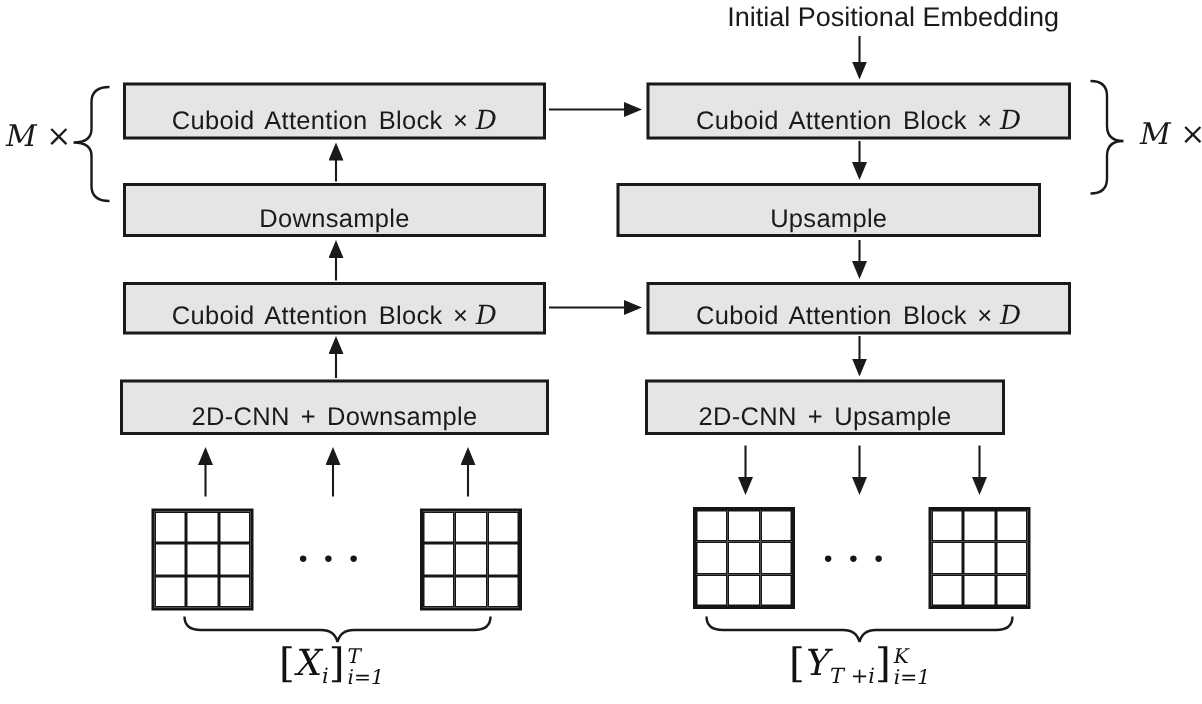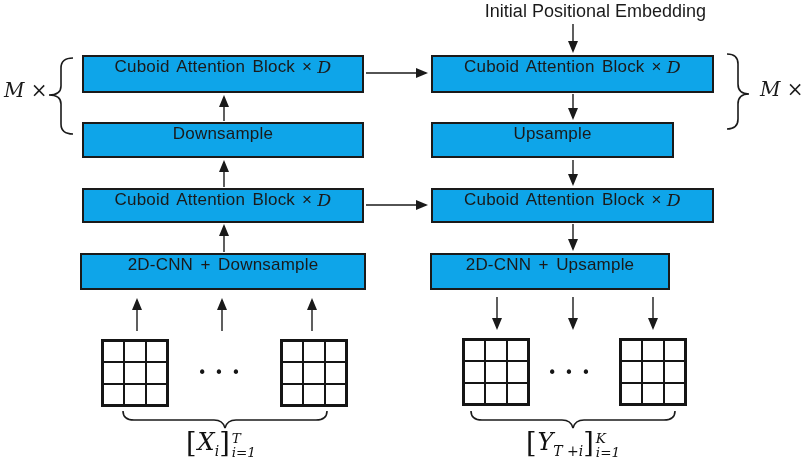--- a/index.html
+++ b/index.html
@@ -9,23 +9,23 @@
     height: 469px;
     background: #ffffff;
     font-family: "Liberation Sans", sans-serif;
     color: #1a1a1a;
     overflow: hidden;
   }
   .box {
     position: absolute;
     box-sizing: border-box;
     border: 2px solid #1a1a1a;
-    background: #0ea5e9;
+    background: #e5e5e5;
     display: flex;
-    align-items: flex-start;
+    align-items: flex-end;
     justify-content: center;
     font-size: 17px;
     letter-spacing: 0.2px;
     word-spacing: 2.5px;
     white-space: nowrap;
   }
   .box .times { margin: 0 5px 0 7px; }
   .box .depth {
     font-family: "DejaVu Serif", serif;
     font-style: italic;
@@ -164,21 +164,21 @@
   </div>
   <div class="box" style="left:80px; top:253px; width:286px; height:37px;">
     <span>2D-CNN + Downsample</span>
   </div>
 
   <div class="box" style="left:431px; top:55px; width:283px; height:38px;">
     <span>Cuboid Attention Block</span>
     <span class="times">×</span>
     <span class="depth">D</span>
   </div>
-  <div class="box" style="left:431px; top:122px; width:243px; height:36px;">
+  <div class="box" style="left:411px; top:122px; width:283px; height:36px;">
     <span>Upsample</span>
   </div>
   <div class="box" style="left:431px; top:188px; width:283px; height:35px;">
     <span>Cuboid Attention Block</span>
     <span class="times">×</span>
     <span class="depth">D</span>
   </div>
   <div class="box" style="left:430px; top:253px; width:240px; height:37px;">
     <span>2D-CNN + Upsample</span>
   </div>

